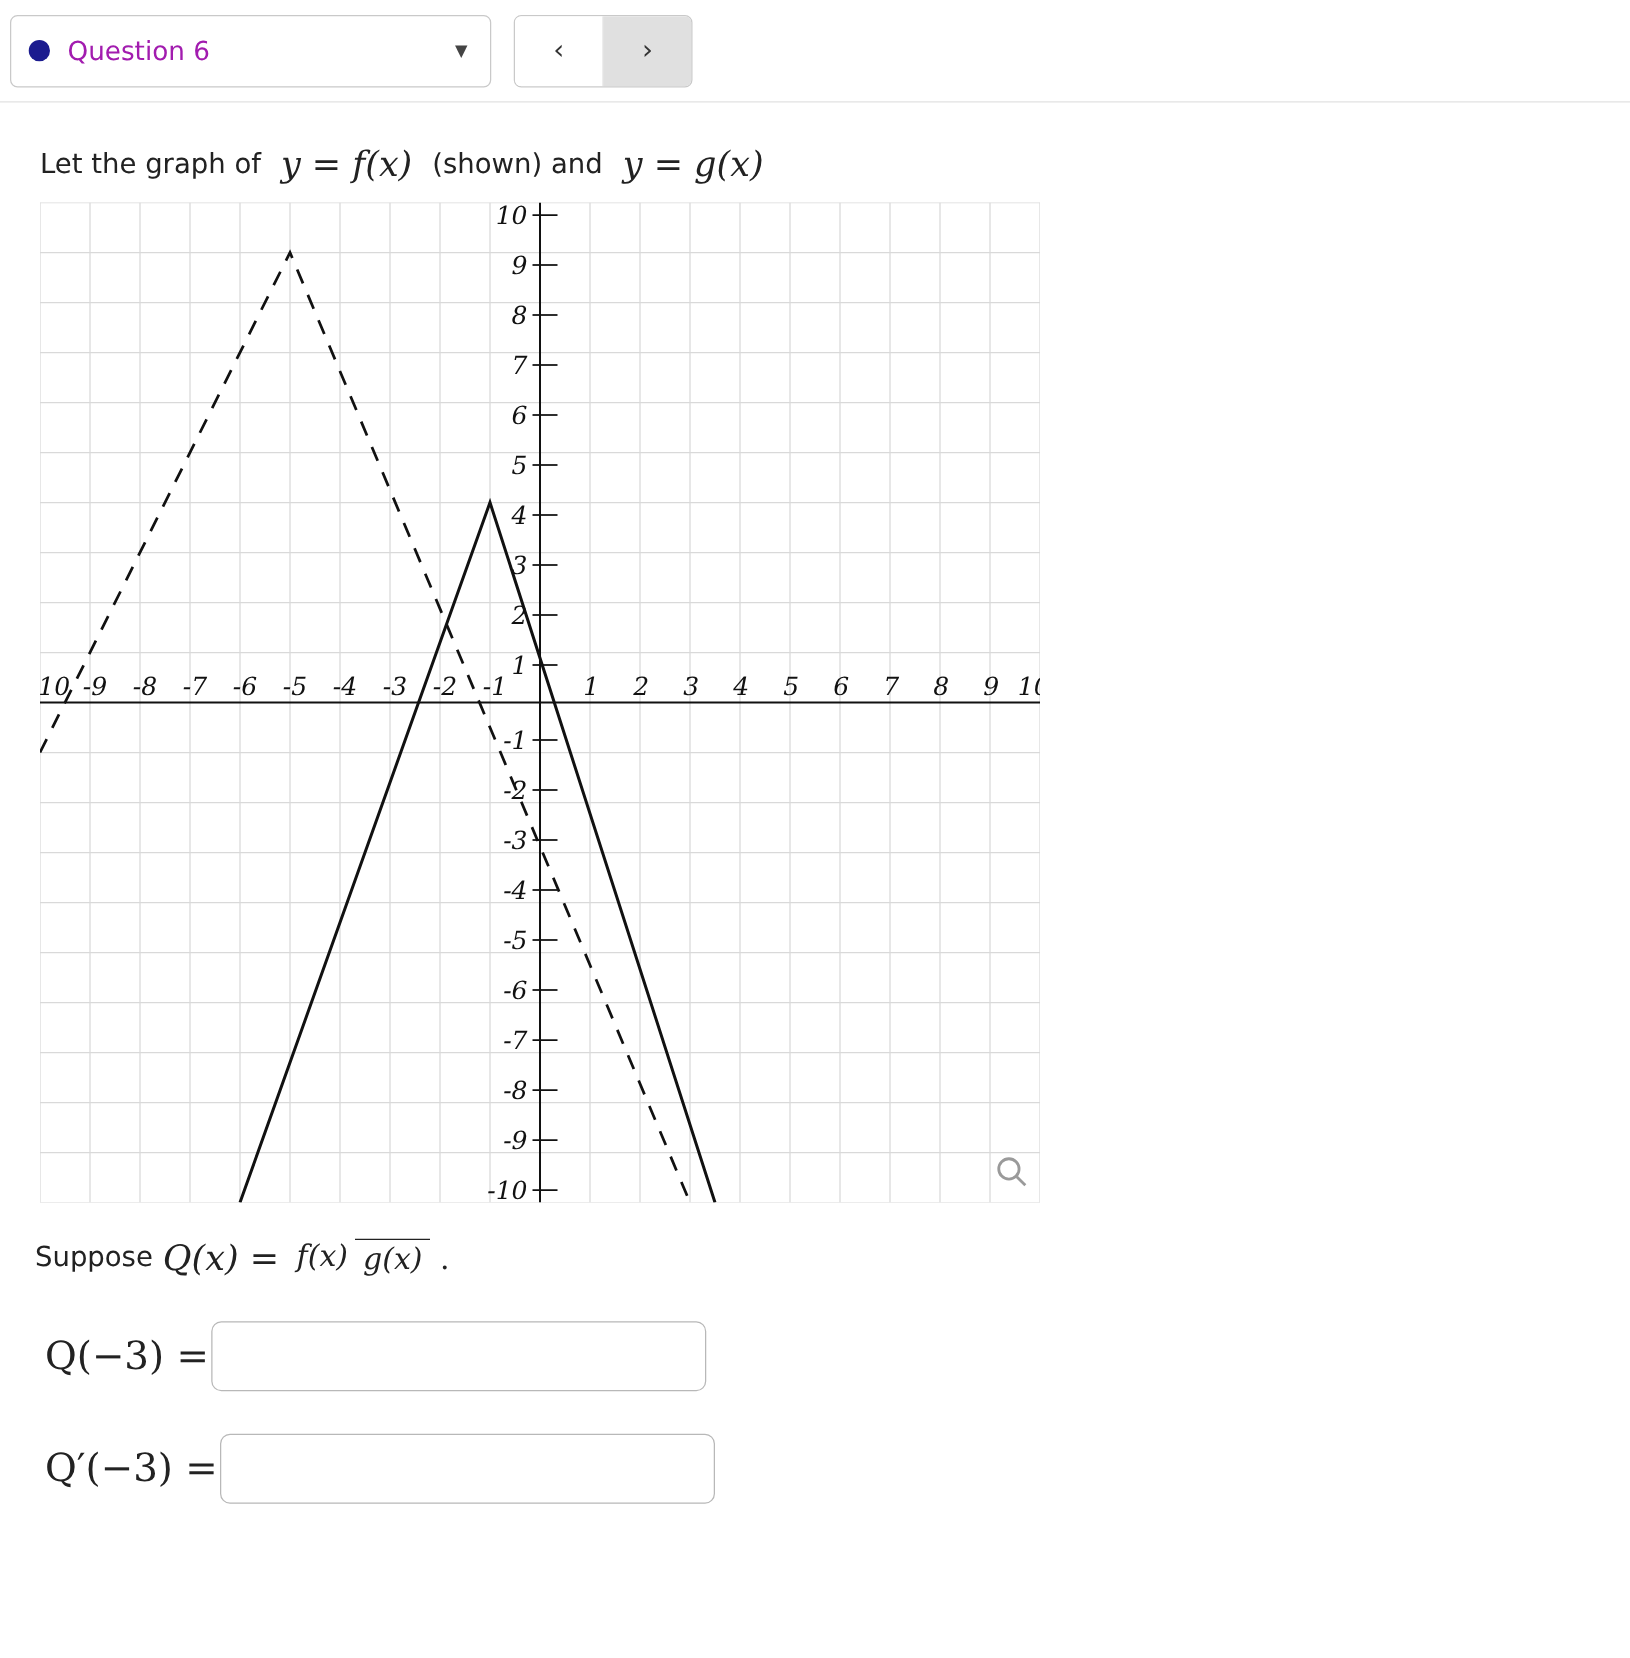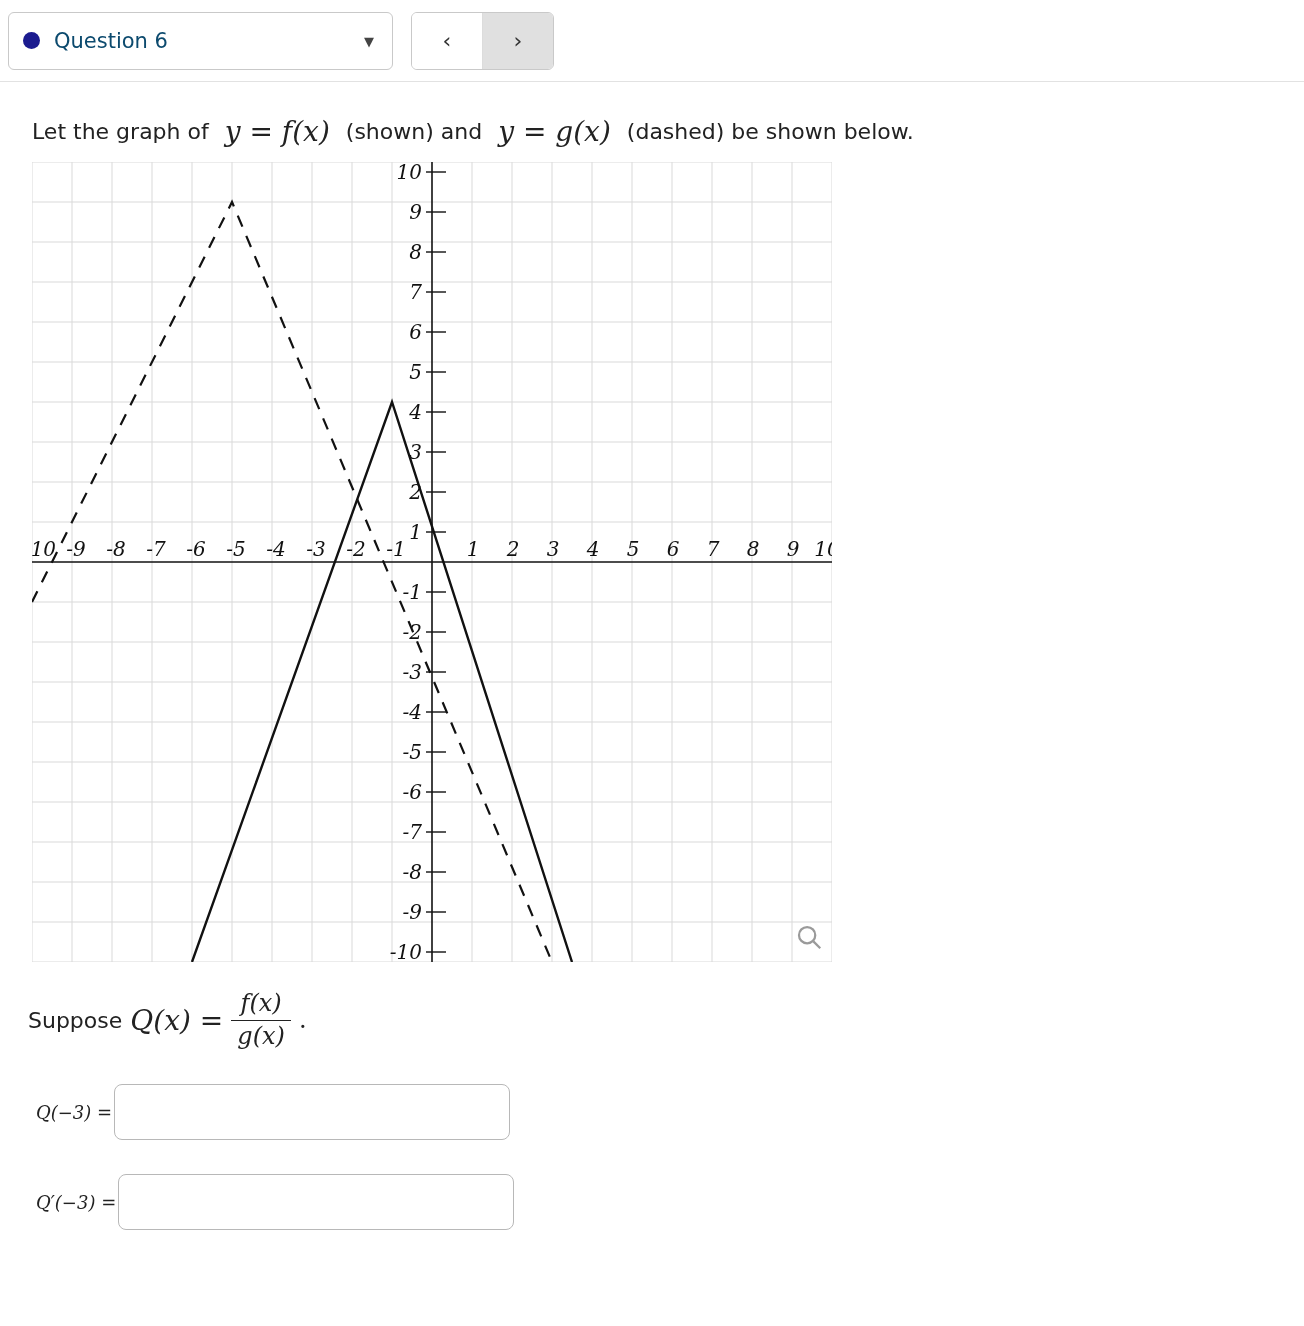--- a/index.html
+++ b/index.html
@@ -40,21 +40,21 @@
   .dot {
     width: 17px;
     height: 17px;
     border-radius: 50%;
     background: #1b1b8f;
     flex: 0 0 auto;
     margin-right: 14px;
   }
   .question-label {
     font-size: 21px;
-    color: #0c4a6e;
+    color: #a21caf;
   }
   .caret {
     position: absolute;
     right: 18px;
     top: 50%;
     transform: translateY(-50%);
     font-size: 13px;
     color: #444;
   }
   .navgroup {
@@ -119,41 +119,39 @@
   
   .suppose {
     margin: 28px 0 0 28px;
     font-size: 22px;
     display: flex;
     align-items: center;
     gap: 8px;
   }
   .frac {
     display: inline-flex;
-    flex-direction: column;
     align-items: center;
     vertical-align: middle;
     font-family: "DejaVu Serif", serif;
     font-style: italic;
     font-size: 24px;
     line-height: 1.15;
   }
   .frac .num { padding: 0 6px 2px 6px; }
   .frac .den { padding: 2px 6px 0 6px; border-top: 1.6px solid #222; }
 
   
   .answer-row {
     margin: 34px 0 0 36px;
     display: flex;
     align-items: center;
   }
   .answer-label {
     font-family: "DejaVu Serif", serif;
-    font-style: italic;
-    font-size: 18px;
+    font-size: 31px;
     margin-right: 2px;
     white-space: nowrap;
   }
   .answer-input {
     width: 396px;
     height: 56px;
     border: 1px solid #b8b8b8;
     border-radius: 8px;
     background: #ffffff;
     font-size: 20px;
@@ -176,21 +174,20 @@
     <div class="navbtn prev">‹</div>
     <div class="navbtn next">›</div>
   </div>
 </div>
 
 <div class="prompt">
   <span>Let the graph of</span>
   <span class="mathi">y = f(x)</span>
   <span>(shown) and</span>
   <span class="mathi">y = g(x)</span>
-  <span>(dashed) be shown below.</span>
 </div>
 
 <div class="graph-wrap">
   <svg width="800" height="800" viewBox="0 0 800 800">
 
     <g stroke="#d9d9d9" stroke-width="1">
       <line x1="0" y1="0" x2="0" y2="800"></line>
       <line x1="40" y1="0" x2="40" y2="800"></line>
       <line x1="80" y1="0" x2="80" y2="800"></line>
       <line x1="120" y1="0" x2="120" y2="800"></line>

